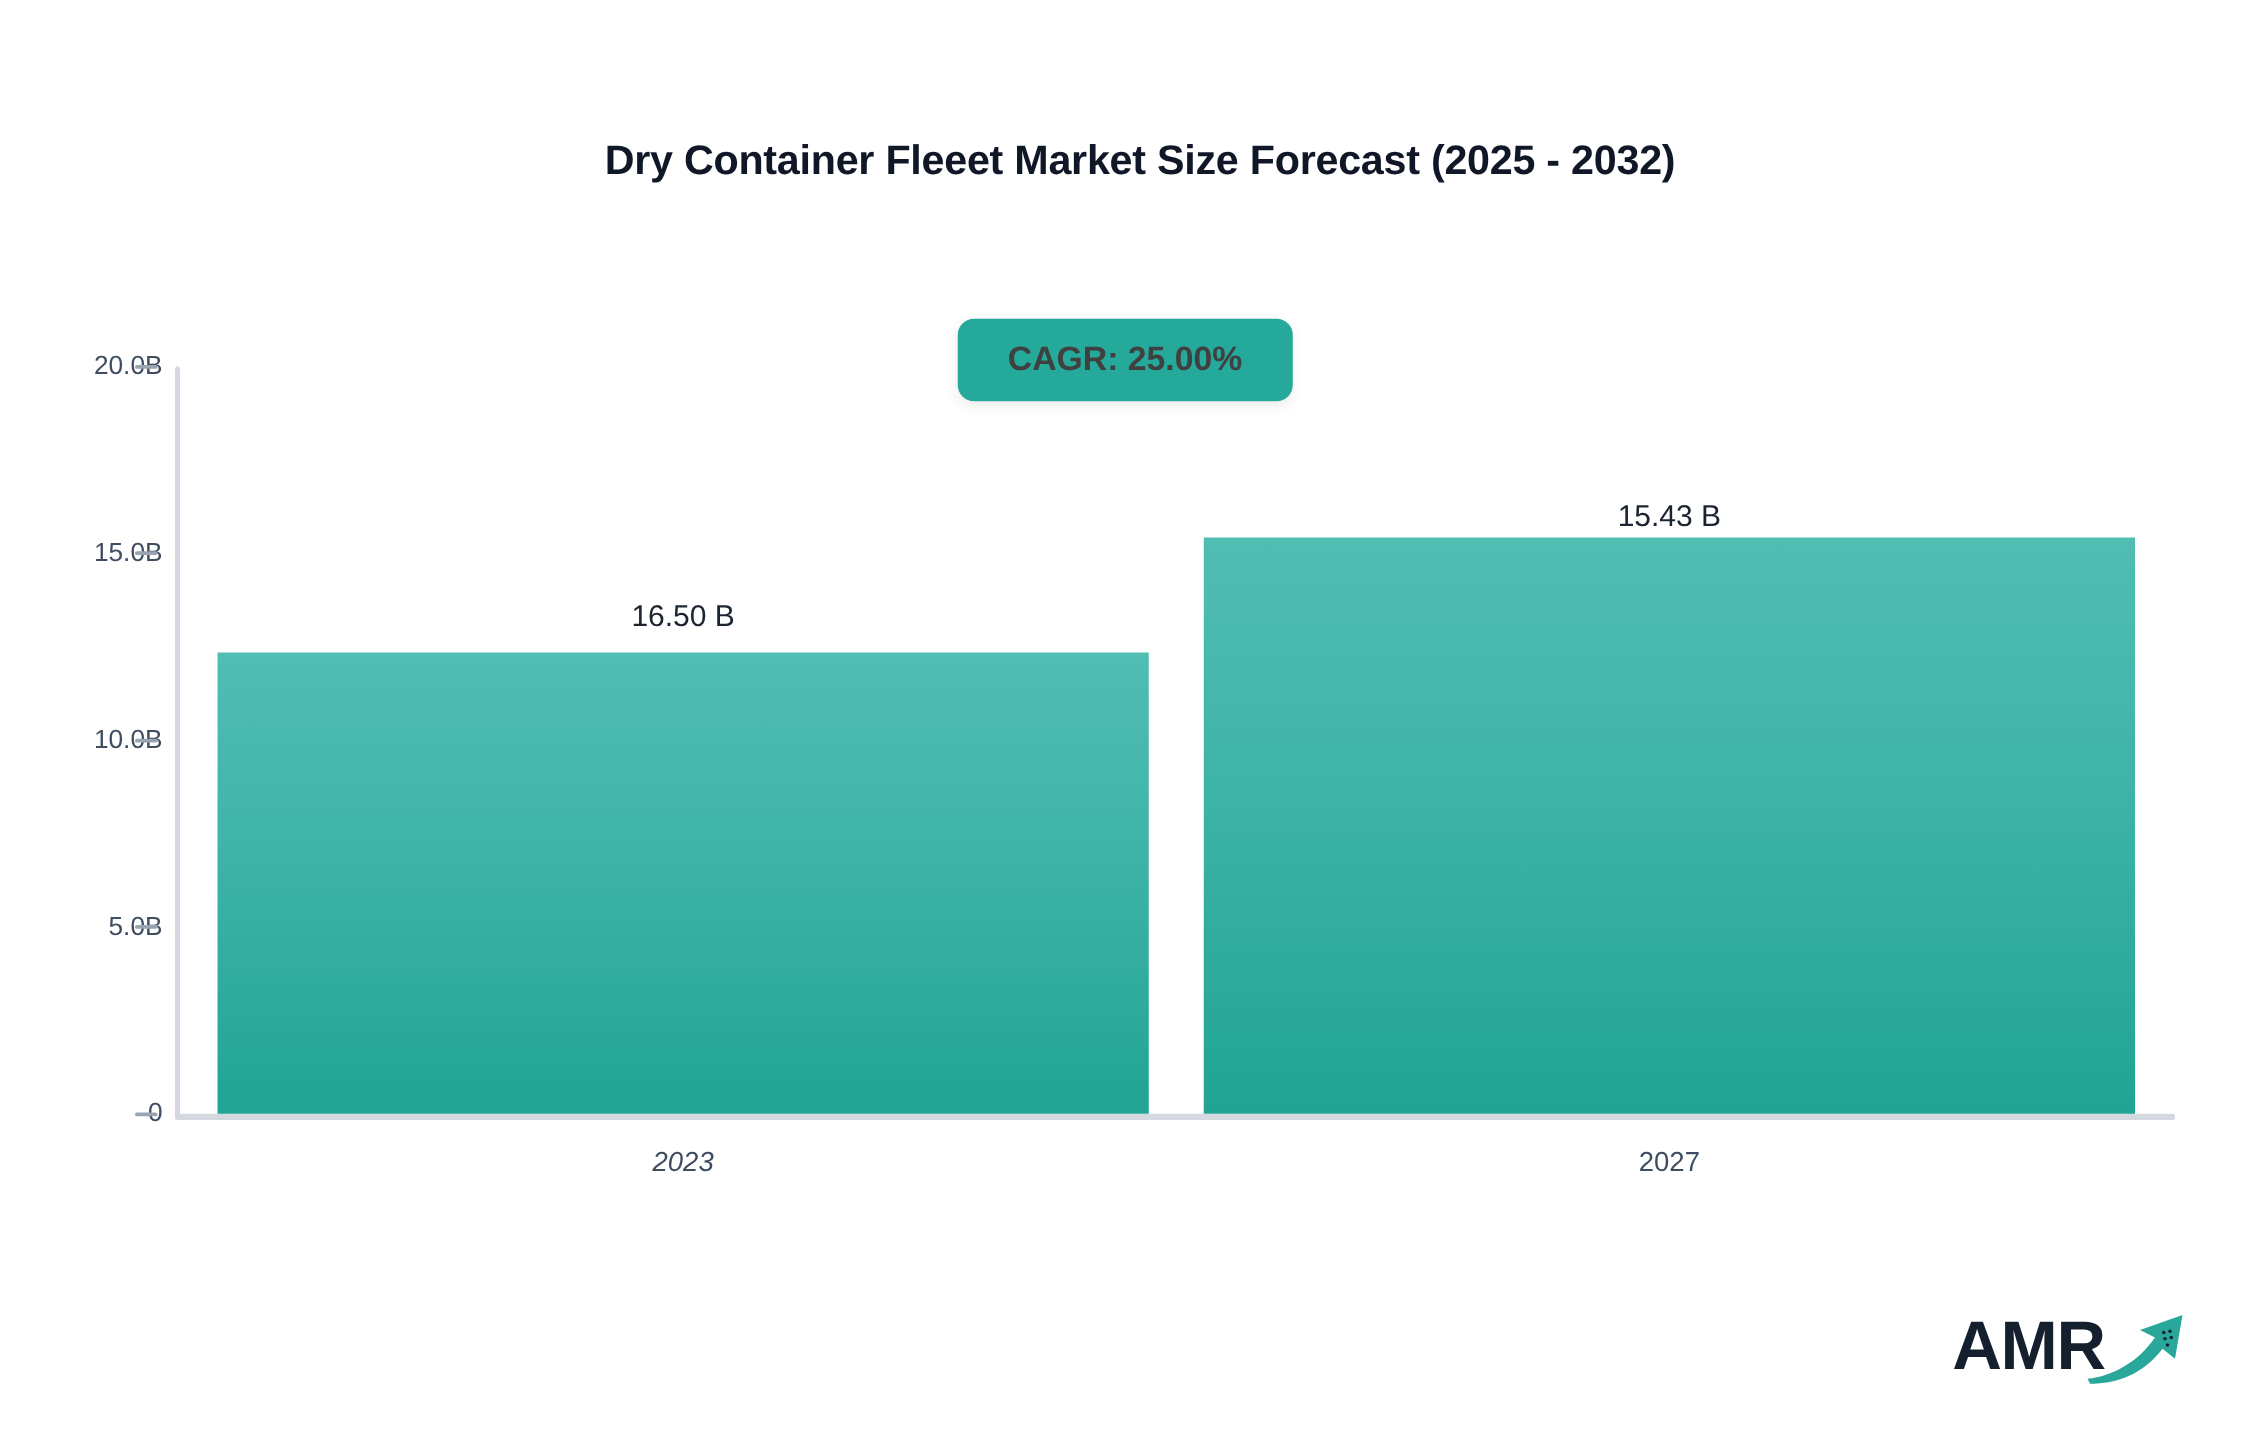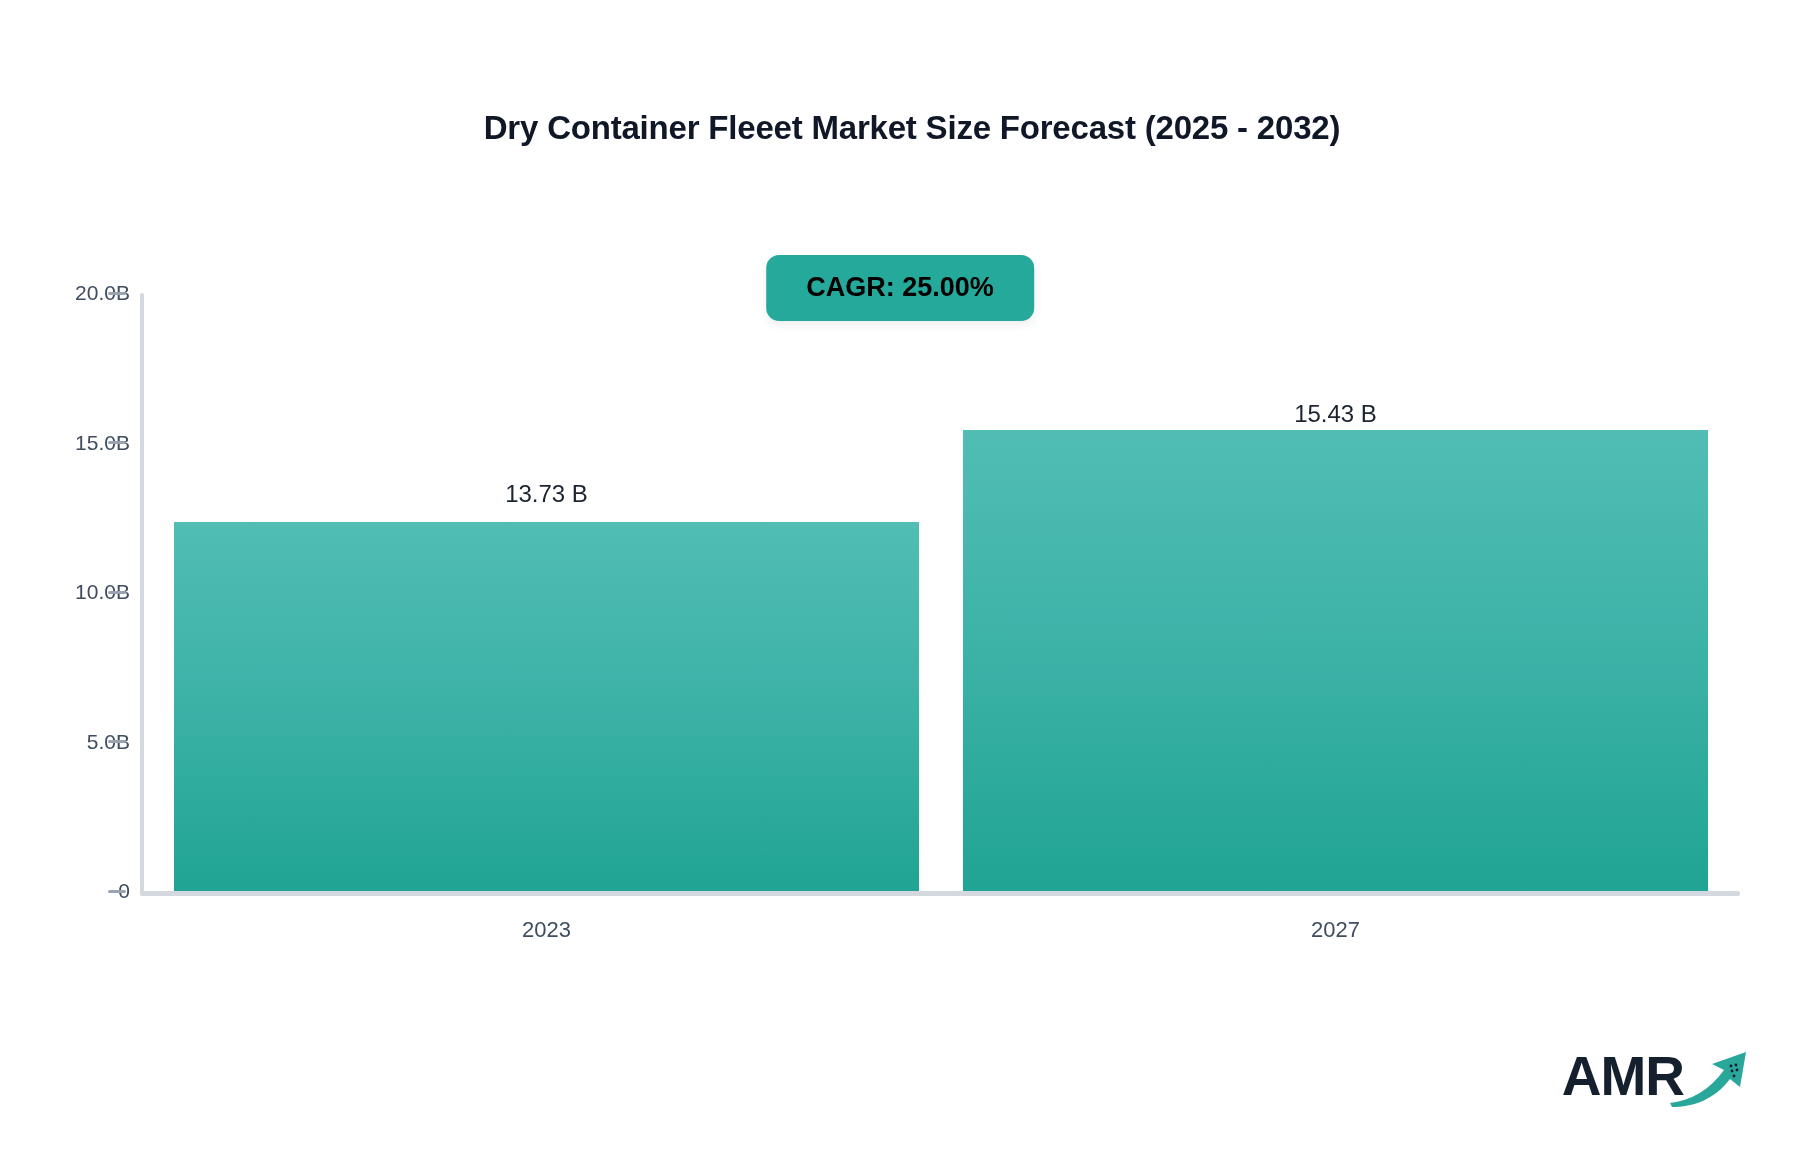--- a/index.html
+++ b/index.html
@@ -44,21 +44,21 @@
     color: #3a4a60;
   }
 
   
   .cagr-badge {
     position: absolute;
     top: 255px;
     left: 50%;
     transform: translateX(-50%);
     background: #25a99a;
-    color: #000000;
+    color: #404040;
     font-size: 27px;
     font-weight: bold;
     padding: 17px 40px 18px 40px;
     border-radius: 13px;
     box-shadow: 0 4px 10px rgba(0,0,0,0.07);
     white-space: nowrap;
     z-index: 6;
   }
 
   
@@ -195,26 +195,26 @@
           <span class="y-tick-label">15.0B</span>
           <span class="y-tick-dash"></span>
         </div>
         <div class="y-tick" style="top: 283px;">
           <span class="y-tick-label">20.0B</span>
           <span class="y-tick-dash"></span>
         </div>
       </div>
     <div id="bars">
         <div class="bar" style="left: 174px; top: 521.735px; width: 745px; height: 369.265px; background: linear-gradient(rgb(81, 189, 179) 0%, rgb(62, 179, 168) 45%, rgb(32, 164, 147) 100%);"></div>
-        <div class="bar-value" style="left: 174px; width: 745px; top: 479.735px;">13.73 B</div>
+        <div class="bar-value" style="left: 174px; width: 745px; top: 479.735px;">16.50 B</div>
         <div class="bar" style="left: 963px; top: 429.643px; width: 745px; height: 461.357px; background: linear-gradient(rgb(81, 189, 179) 0%, rgb(62, 179, 168) 45%, rgb(32, 164, 147) 100%);"></div>
         <div class="bar-value" style="left: 963px; width: 745px; top: 387.643px; margin-top: 12px;">15.43 B</div>
       </div>
     <div id="x-labels">
-        <div class="x-label" style="left: 174px; width: 745px; top: 917px;">2023</div>
+        <div class="x-label" style="left: 174px; width: 745px; top: 917px; font-style: italic;">2023</div>
         <div class="x-label" style="left: 963px; width: 745px; top: 917px;">2027</div>
       </div>
   </div>
 
   <div class="logo">
     <span class="logo-text">AMR</span>
     <span class="logo-arrow">
       <svg width="86" height="60" viewBox="0 0 86 60" xmlns="http://www.w3.org/2000/svg">
         <path d="M2 55 C 22 53, 42 42, 56 22 L 44 16 L 78 4 L 72 39 L 62 31 C 46 52, 25 59, 4 59 Z" fill="#2aa79b"></path>
         <circle cx="63" cy="18" r="1.4" fill="#14202e"></circle>

